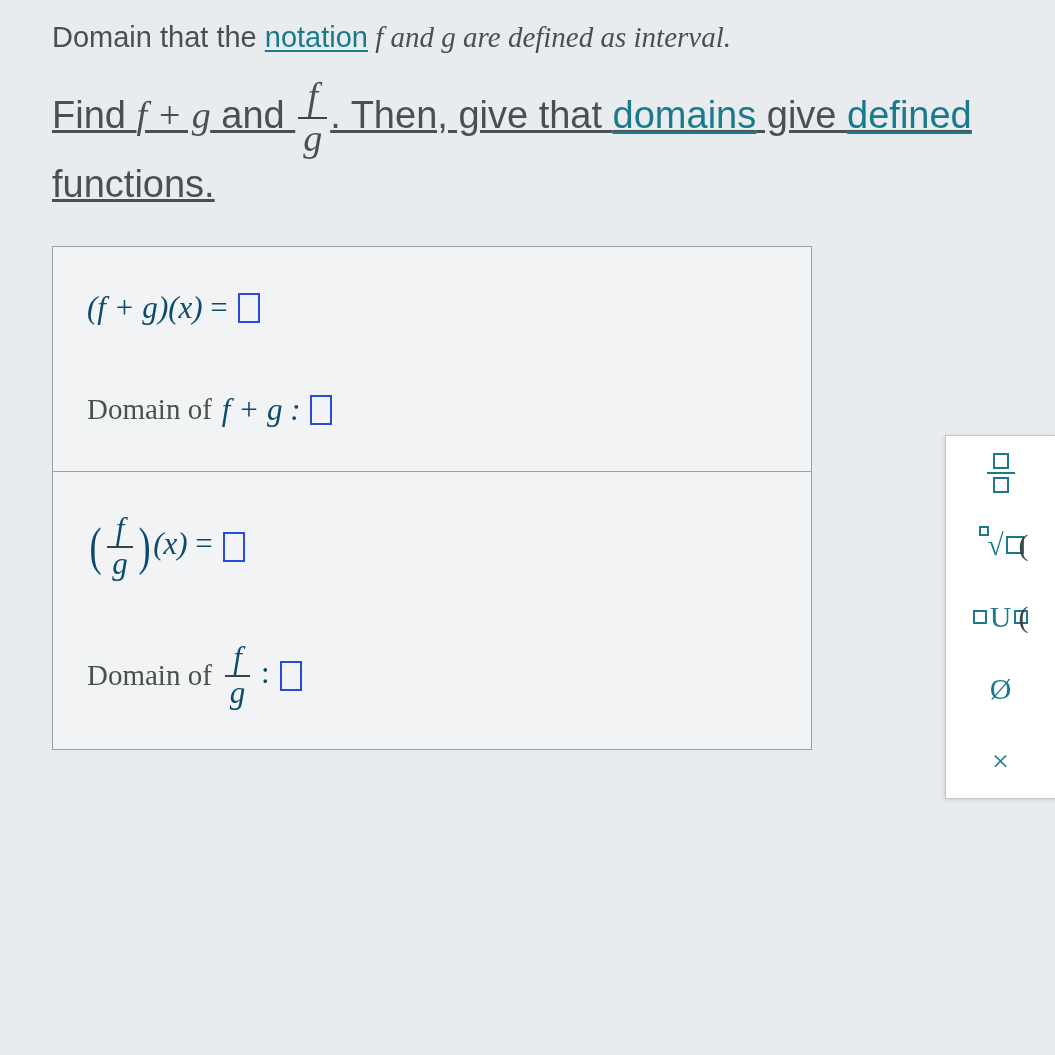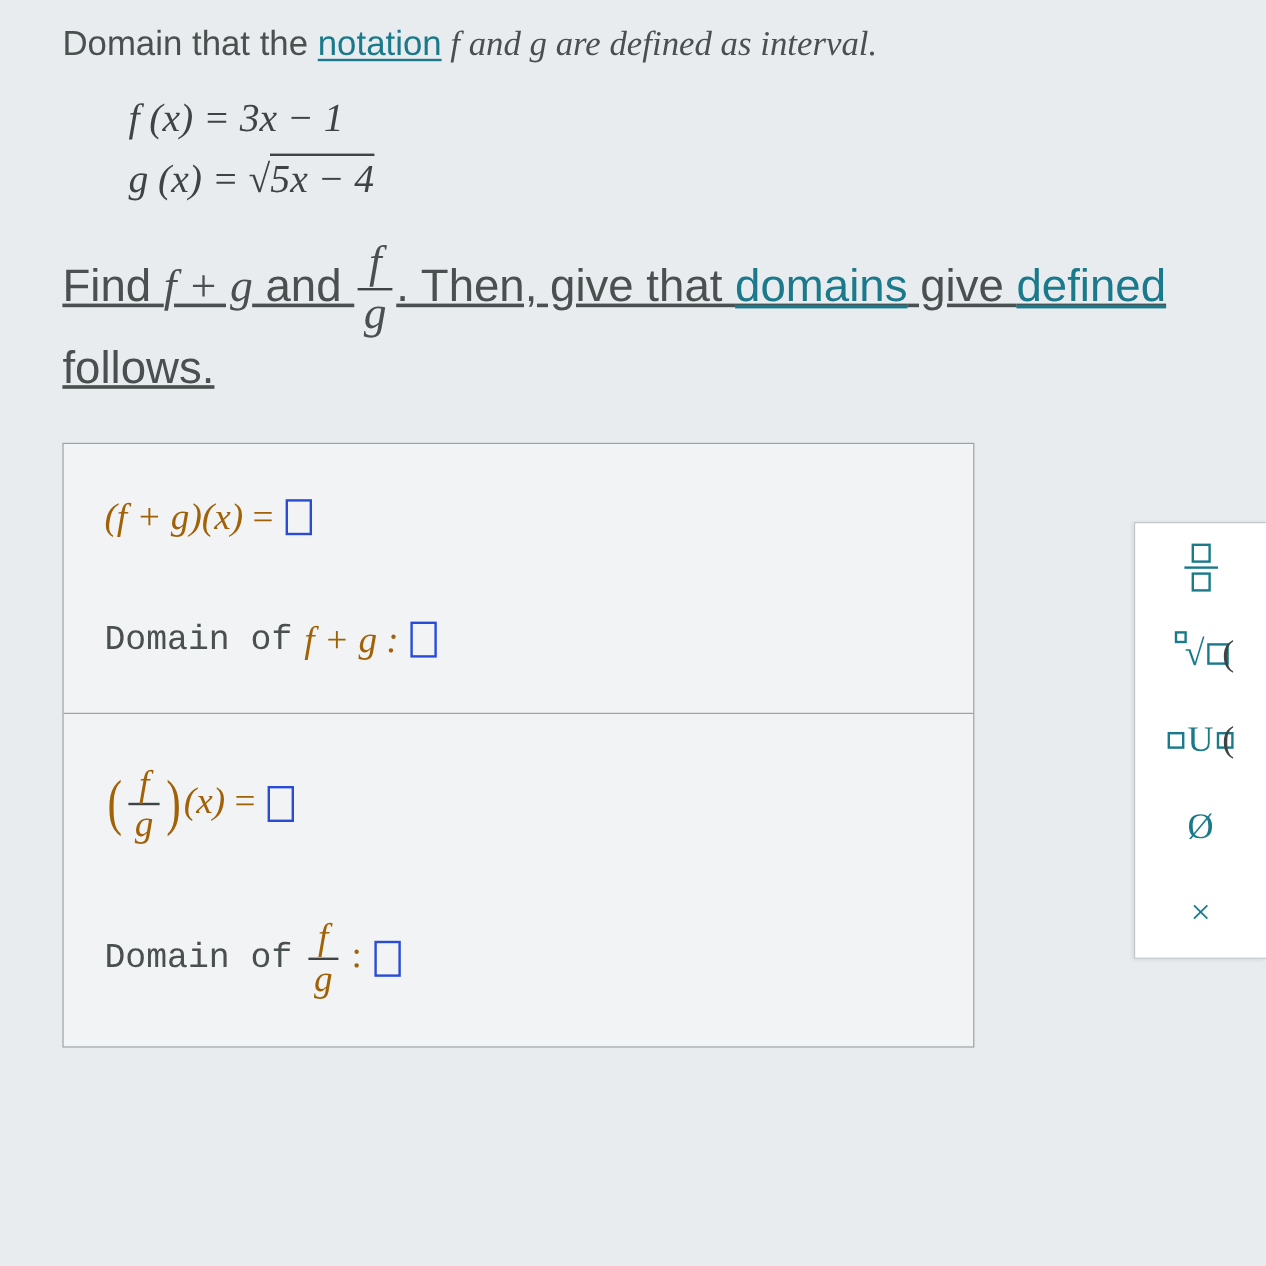--- a/index.html
+++ b/index.html
@@ -89,39 +89,39 @@
   }
   .answer-line {
     display: flex;
     align-items: center;
     gap: 10px;
     font-size: 30px;
   }
   .answer-line .expr {
     font-family: 'Times New Roman', serif;
     font-style: italic;
-    color: #a16207;
+    color: #0c4a6e;
     font-size: 31px;
   }
   .input-placeholder {
     display: inline-block;
     width: 22px;
     height: 30px;
     border: 2px solid #2a4bd6;
     vertical-align: -3px;
   }
   .bigparen {
     font-size: 52px;
     font-style: normal;
     vertical-align: middle;
     display: inline-block;
     transform: scaleX(0.7);
   }
   .domain-label {
-    font-family: Liberation Mono, monospace;
+    font-family: Liberation Serif, serif;
     font-style: normal;
     color: #4a5050;
     font-size: 29px;
   }
 
   .palette {
     position: absolute;
     top: 435px;
     right: 0;
     width: 110px;
@@ -185,37 +185,23 @@
 </style>
 </head>
 <body>
 
 <div class="page">
 
   <div class="intro">
     <span>Domain that the </span><span class="link">notation</span><span class="math-it"> f and g are defined as interval.</span>
   </div>
 
-  <div class="equations">
-    <div class="row">
-      <span>f (x)</span>
-      <span>= 3x − 1</span>
-    </div>
-    <div class="row">
-      <span>g (x)</span>
-      <span>=</span>
-      <span class="sqrt-wrap">
-        <span>√</span><span>5x − 4</span>
-        <span class="sqrt-top"></span>
-      </span>
-    </div>
-  </div>
 
   <div class="prompt">
-    <span>Find </span><span class="math-it">f + g</span><span> and </span><span class="frac math-it"><span class="num">f</span><span class="den">g</span></span><span>. Then, give that </span><span class="link">domains</span><span> give </span><span class="link">defined</span><span> follows.</span>
+    <span>Find </span><span class="math-it">f + g</span><span> and </span><span class="frac math-it"><span class="num">f</span><span class="den">g</span></span><span>. Then, give that </span><span class="link">domains</span><span> give </span><span class="link">defined</span><span> functions.</span>
   </div>
 
   <div class="answer-box">
     <div class="answer-row">
       <div class="answer-line">
         <span class="expr">
           <span>(</span><span>f + g</span><span>)</span><span>(x)</span><span style="font-style:normal;"> = </span>
         </span>
         <span class="input-placeholder"></span>
       </div>

